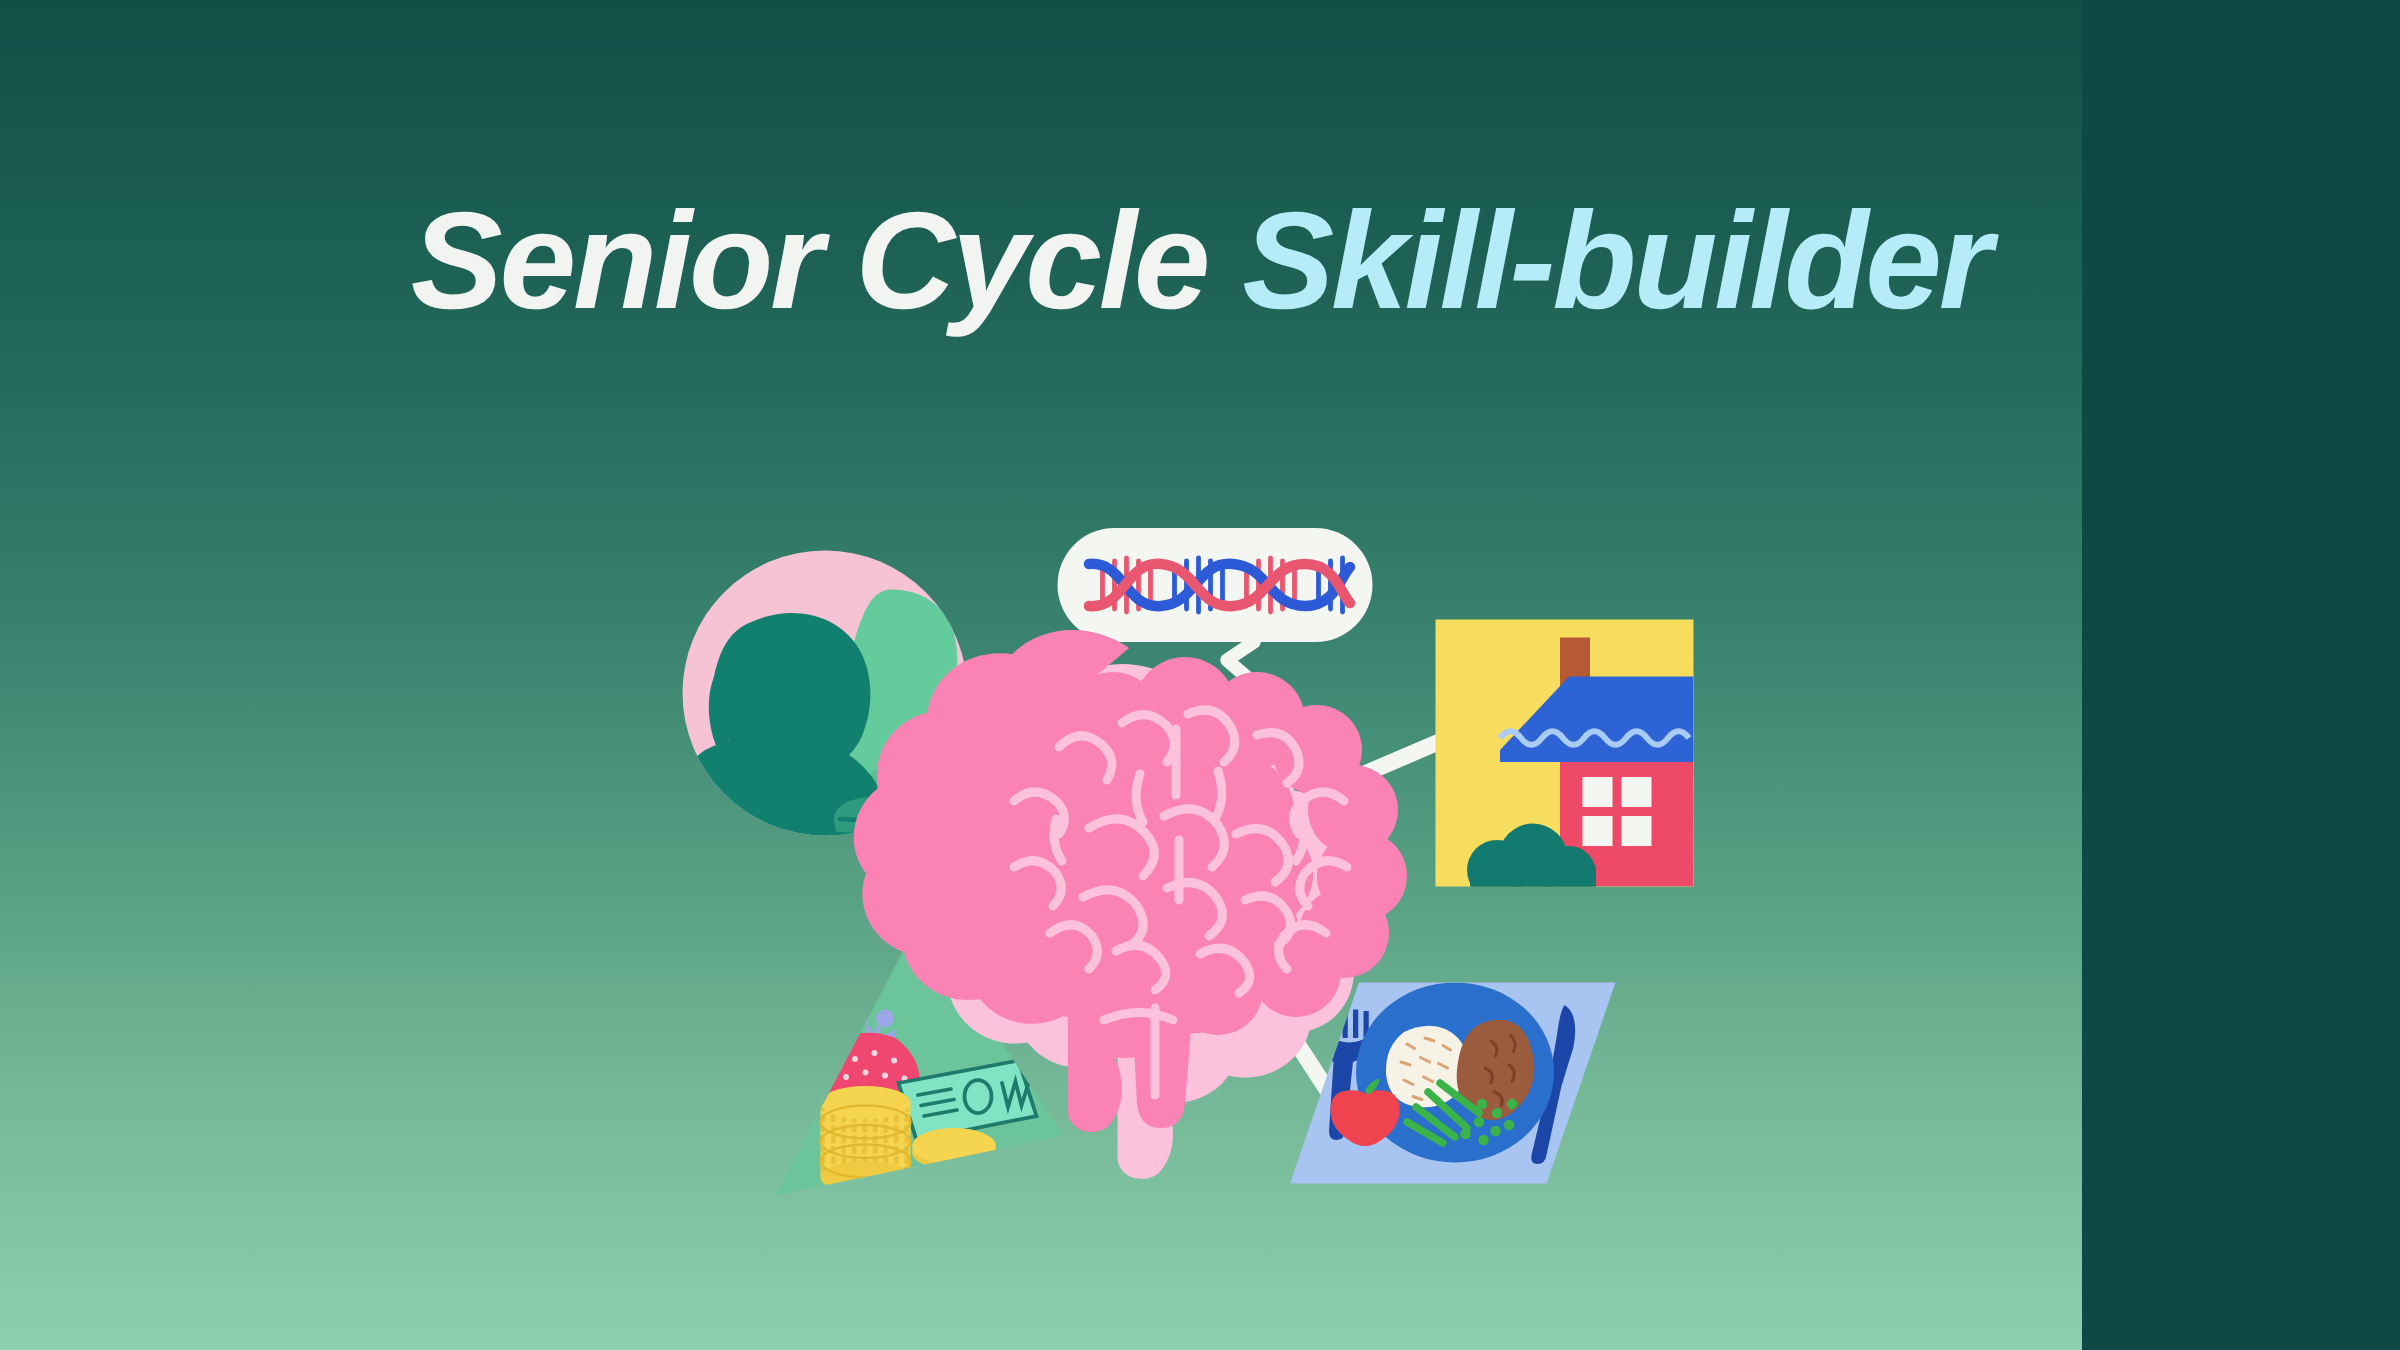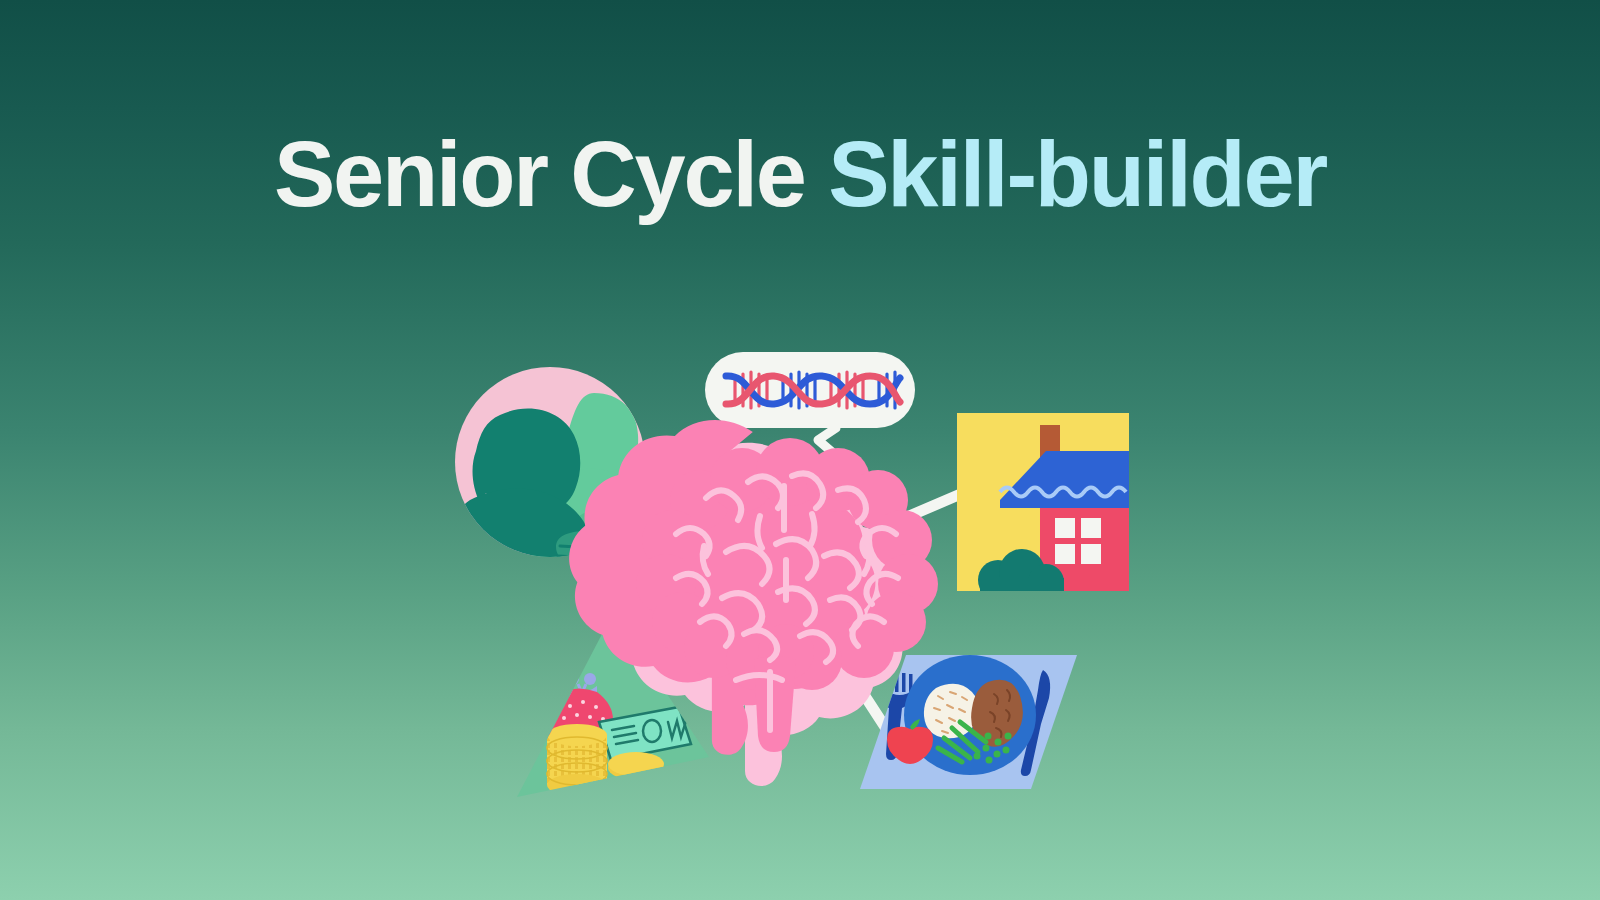--- a/index.html
+++ b/index.html
@@ -6,32 +6,33 @@
   html, body {
     margin: 0;
     padding: 0;
     background: #0e4a43;
   }
   body {
     font-family: "Liberation Sans", sans-serif;
   }
   #stage {
     position: relative;
-    width: 1600px;
+    width: 1388px;
     height: 900px;
     overflow: hidden;
     background: linear-gradient(180deg,
         #114f47 0%,
         #185a50 12%,
         #23695a 27%,
         #3b8470 48%,
         #59a184 66%,
         #74b897 81%,
         #88cbaa 95%,
         #8dd0ae 100%);
+    font-style: italic;
   }
 
   
   #title-block {
     position: absolute;
     left: 0;
     top: 128px;
     width: 1600px;
     text-align: center;
     line-height: 1;

